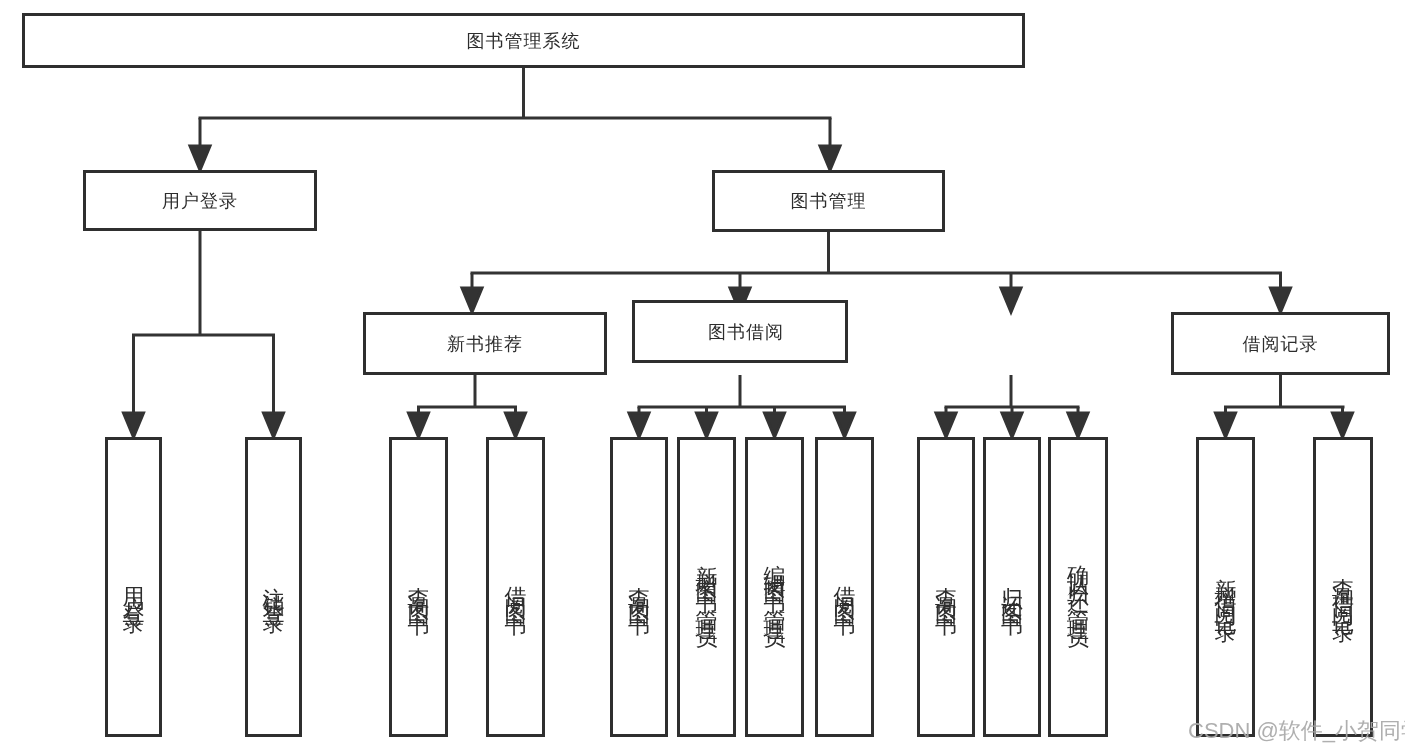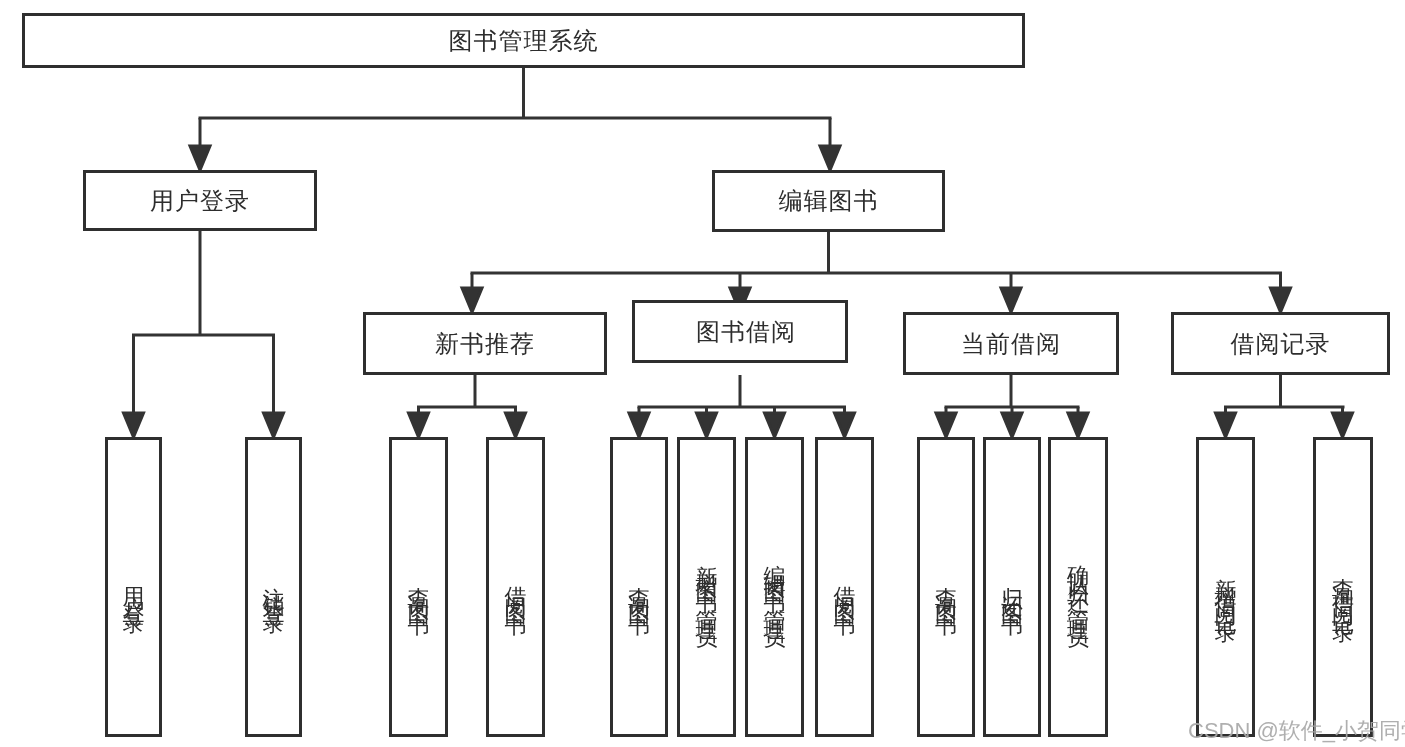--- a/index.html
+++ b/index.html
@@ -11,21 +11,21 @@
     color:#2d2d2d;
     overflow:hidden;
   }
   .wires{position:absolute;left:0;top:0;width:1405px;height:747px;}
   .box{
     position:absolute;
     box-sizing:border-box;
     border:3px solid #2f2f2f;
     background:#ffffff;
     display:flex;align-items:center;justify-content:center;
-    font-size:24px;
+    font-size:18px;
     letter-spacing:1px;
     white-space:nowrap;
     z-index:2;
   }
   .leaf{
     writing-mode:vertical-rl;
     text-orientation:mixed;
     font-size:22px;
     letter-spacing:9px;
     line-height:1;
@@ -134,25 +134,24 @@
       <line x1="1225.5" y1="407" x2="1225.5" y2="415"></line>
       <line x1="1342.5" y1="407" x2="1342.5" y2="415"></line>
       <polygon points="1215.5,413 1235.5,413 1225.5,437"></polygon>
       <polygon points="1332.5,413 1352.5,413 1342.5,437"></polygon>
     </g>
   </svg>
 
   <div class="box b-root">图书管理系统</div>
 
   <div class="box b-user-login">用户登录</div>
-  <div class="box b-book-mgmt">编辑图书</div>
+  <div class="box b-book-mgmt">图书管理</div>
 
   <div class="box b-newbook">新书推荐</div>
   <div class="box b-borrowing">图书借阅</div>
-  <div class="box b-current">当前借阅</div>
   <div class="box b-records">借阅记录</div>
 
   <div class="box leaf lf lf-1a">用户登录</div>
   <div class="box leaf lf lf-1b">注销登录</div>
 
   <div class="box leaf lf lf-2a">查询图书</div>
   <div class="box leaf lf lf-2b">借阅图书</div>
 
   <div class="box leaf lf lf-3a">查询图书</div>
   <div class="box leaf lf lf-3b">新增图书（管理员）</div>

